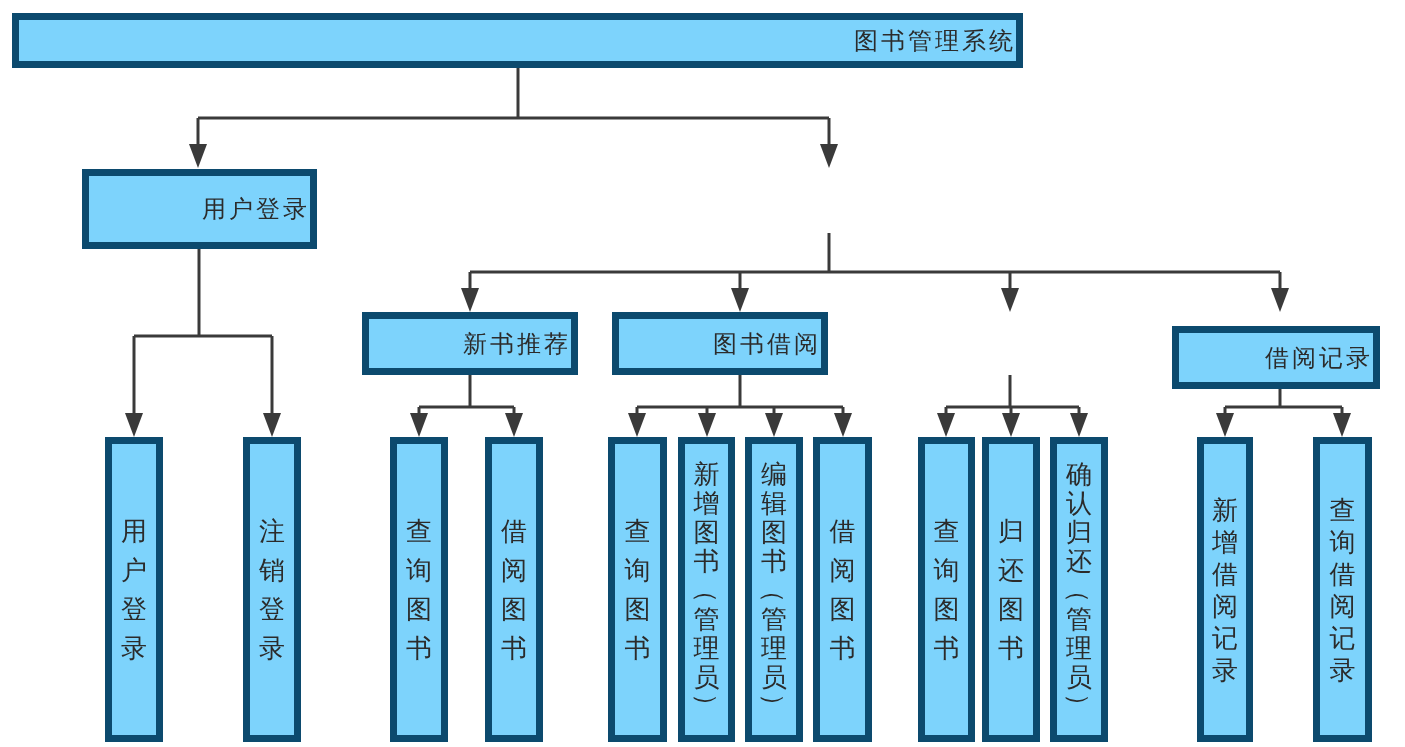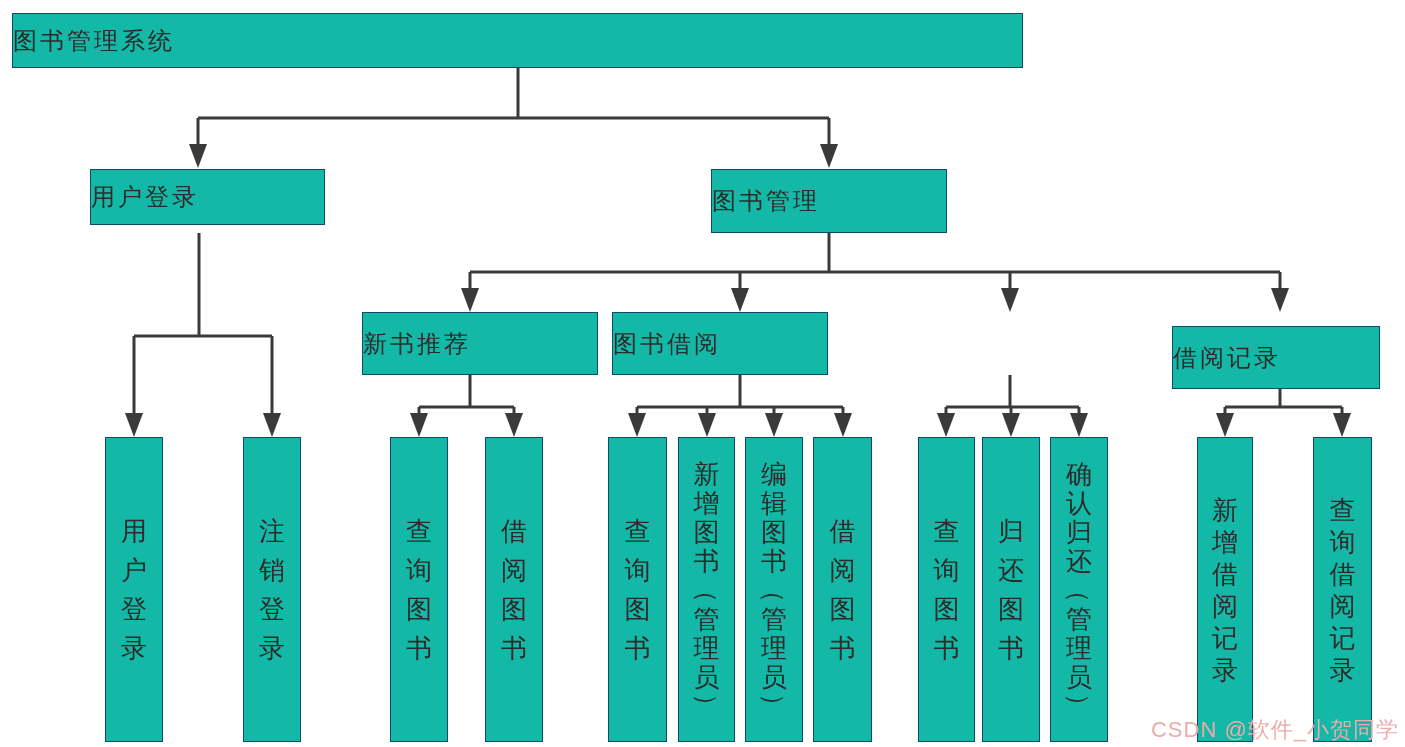--- a/index.html
+++ b/index.html
@@ -2,22 +2,22 @@
 <html><head>
 <meta charset="utf-8">
 <style>
   html,body{margin:0;padding:0;background:#fff;}
   #canvas{
     position:relative;width:1405px;height:747px;background:#fff;overflow:hidden;
     font-family:"Liberation Sans","DejaVu Sans",sans-serif;
   }
   #wires{position:absolute;left:0;top:0;width:1405px;height:747px;}
   .box{
-    position:absolute;box-sizing:border-box;background:#14b8a6;
-    border:1px solid #0c4a6e;display:flex;align-items:center;justify-content:flex-start;
+    position:absolute;box-sizing:border-box;background:#7dd3fc;
+    border:7px solid #0c4a6e;display:flex;align-items:center;justify-content:flex-end;
   }
   .hlabel{
     font-size:24px;color:#2b2b2b;letter-spacing:3px;white-space:nowrap;line-height:1;
   }
   .vtext{
     display:flex;flex-direction:column;align-items:center;justify-content:center;
     width:100%;height:100%;font-size:26px;color:#2b2b2b;line-height:1;gap:13px;
   }
   .vtext.md{gap:6px;}
   .vtext.xl{gap:3px;}
@@ -85,28 +85,25 @@
       <polygon points="1002,413 1020,413 1011,437" fill="#3a3a3a"></polygon>
       <polygon points="1070,413 1088,413 1079,437" fill="#3a3a3a"></polygon>
       <polygon points="1216,413 1234,413 1225,437" fill="#3a3a3a"></polygon>
       <polygon points="1333,413 1351,413 1342,437" fill="#3a3a3a"></polygon>
     </svg>
 
   <div class="box" style="left:12px;top:13px;width:1011px;height:55px">
     <span class="hlabel">图书管理系统</span>
   </div>
 
-  <div class="box" style="left:90px;top:169px;width:235px;height:56px">
+  <div class="box" style="left:82px;top:169px;width:235px;height:80px">
     <span class="hlabel">用户登录</span>
   </div>
-  <div class="box" style="left:711px;top:169px;width:236px;height:64px">
-    <span class="hlabel">图书管理</span>
-  </div>
-
-  <div class="box" style="left:362px;top:312px;width:236px;height:63px">
+
+  <div class="box" style="left:362px;top:312px;width:216px;height:63px">
     <span class="hlabel">新书推荐</span>
   </div>
   <div class="box" style="left:612px;top:312px;width:216px;height:63px">
     <span class="hlabel">图书借阅</span>
   </div>
   <div class="box" style="left:1172px;top:326px;width:208px;height:63px">
     <span class="hlabel">借阅记录</span>
   </div>
 
   <div class="box" style="left:105px;top:437px;width:58px;height:305px">
@@ -230,14 +227,13 @@
     <div class="vtext md">
         <span>查</span>
         <span>询</span>
         <span>借</span>
         <span>阅</span>
         <span>记</span>
         <span>录</span>
       </div>
   </div>
 
-  <div id="watermark" style="color: rgb(236, 171, 171);">CSDN @软件_小贺同学</div>
 </div>
 
 </body></html>

